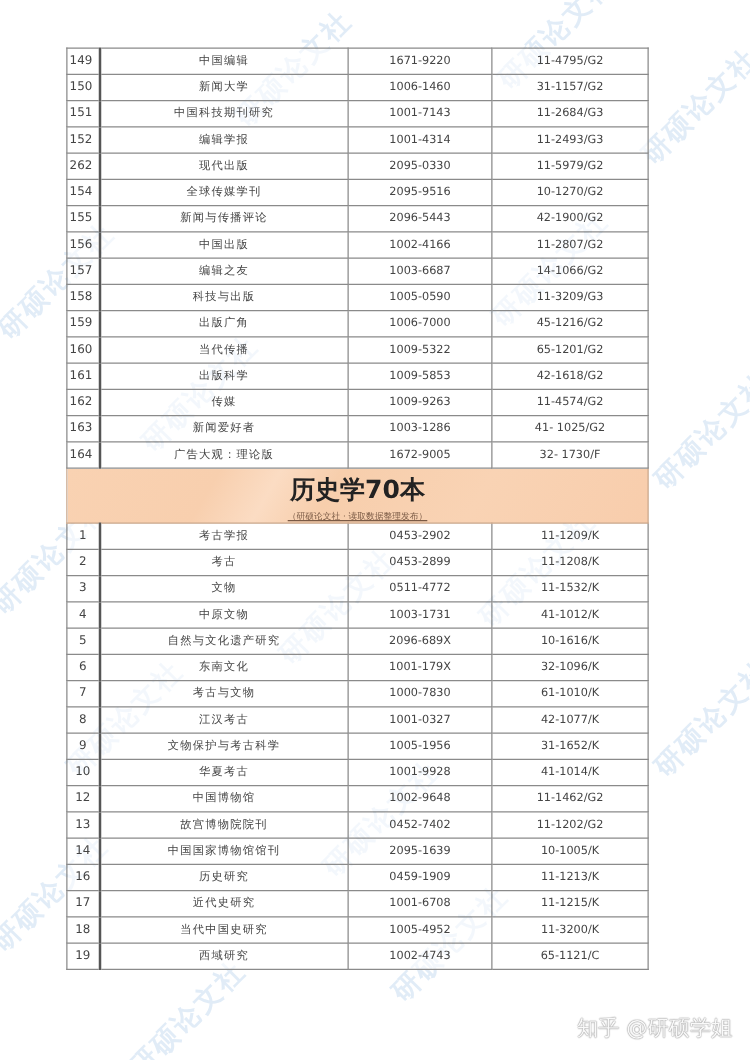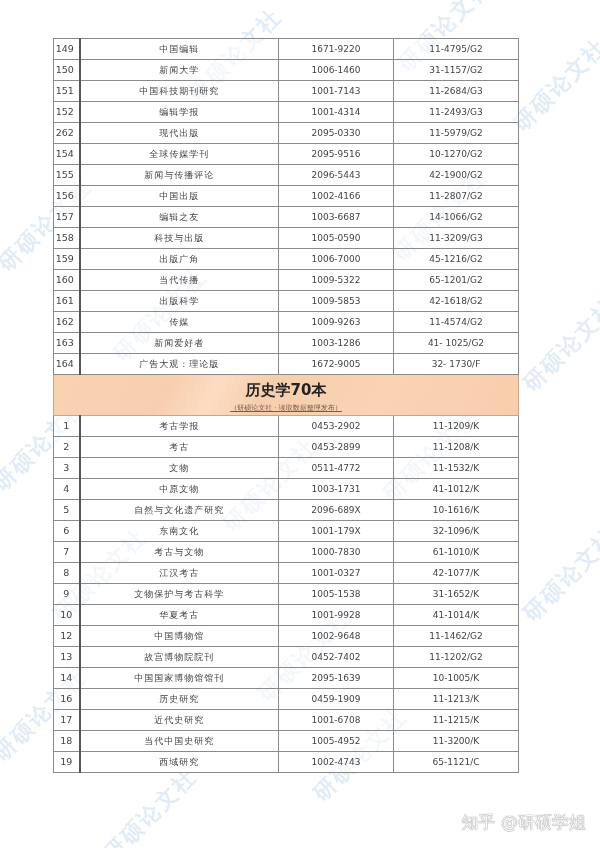--- a/index.html
+++ b/index.html
@@ -20,21 +20,21 @@
     background:rgba(255,255,255,0.6);
   }
   table.journals td.no { text-align:center; padding-right:3px; font-size:9.5px; }
   table.journals td.hist-no { text-align:center; font-size:9.5px; }
   td.sep-left { border-right:2px solid #555 !important; }
   td.title-cell { letter-spacing:1px; }
   tr.section-header td {
     height:40px; line-height:normal; background:linear-gradient(120deg,#f9d2b2 0%,#f8cfae 25%,#fbdcc3 35%,#f7ceac 45%,#f9d3b4 70%,#f8cdac 100%);
     border:1px solid #c9a68a;
   }
-  .section-title { font-size:15px; font-weight:bold; color:#222; display:block; margin-top:3px; }
+  .section-title { font-size:20px; font-weight:bold; color:#222; display:block; margin-top:3px; }
   .section-sub { font-size:7px; color:#7a5a45; display:block; margin-top:3px;text-decoration:underline; }
   .wm {
     position:absolute; color:rgba(120,170,220,0.22); font-size:22px; font-weight:bold;
     transform:rotate(-45deg); white-space:nowrap; pointer-events:none; letter-spacing:2px;
   }
   .zhihu {
     position:absolute; right:14px; bottom:14px; font-size:17px; color:rgba(255,255,255,0.95);
     text-shadow:0 0 1px #888, 0 0 1px #888; white-space:nowrap;
   }
 </style>
@@ -216,21 +216,21 @@
         </tr>
       <tr>
           <td class="hist-no sep-left">8</td>
           <td class="title-cell">江汉考古</td>
           <td>1001-0327</td>
           <td>42-1077/K</td>
         </tr>
       <tr>
           <td class="hist-no sep-left">9</td>
           <td class="title-cell">文物保护与考古科学</td>
-          <td>1005-1538</td>
+          <td>1005-1956</td>
           <td>31-1652/K</td>
         </tr>
       <tr>
           <td class="hist-no sep-left">10</td>
           <td class="title-cell">华夏考古</td>
           <td>1001-9928</td>
           <td>41-1014/K</td>
         </tr>
       <tr>
           <td class="hist-no sep-left">12</td>

